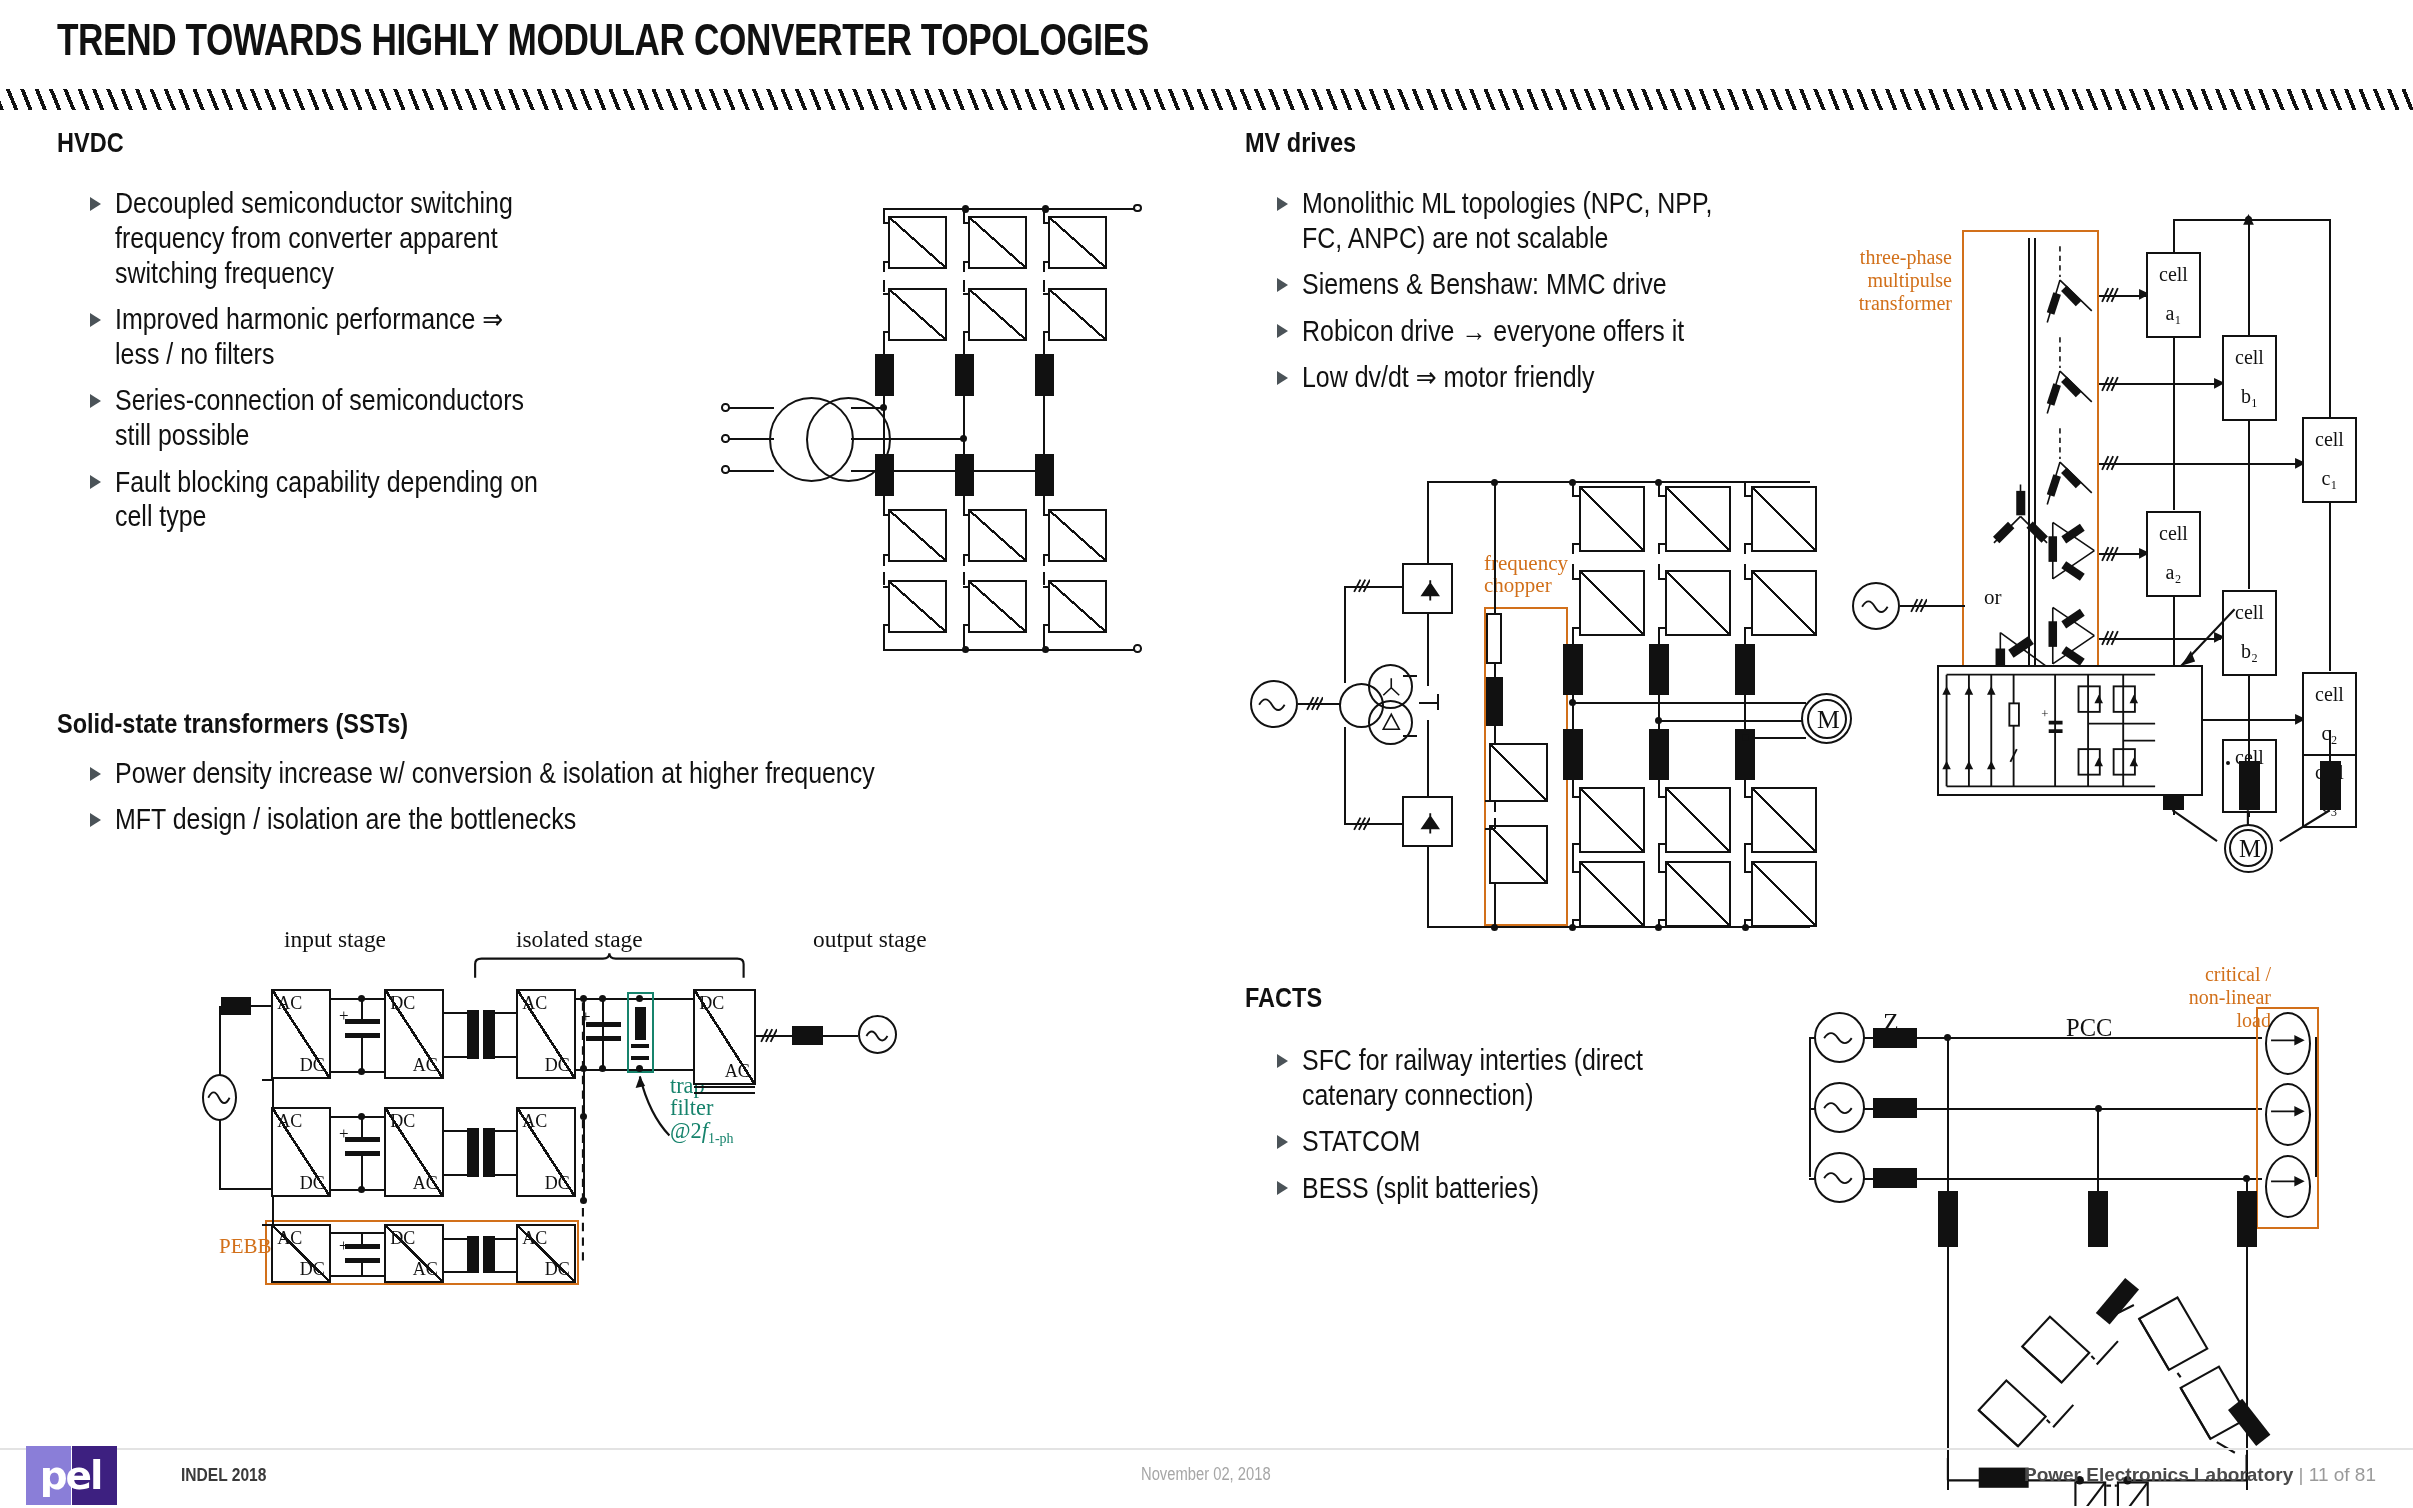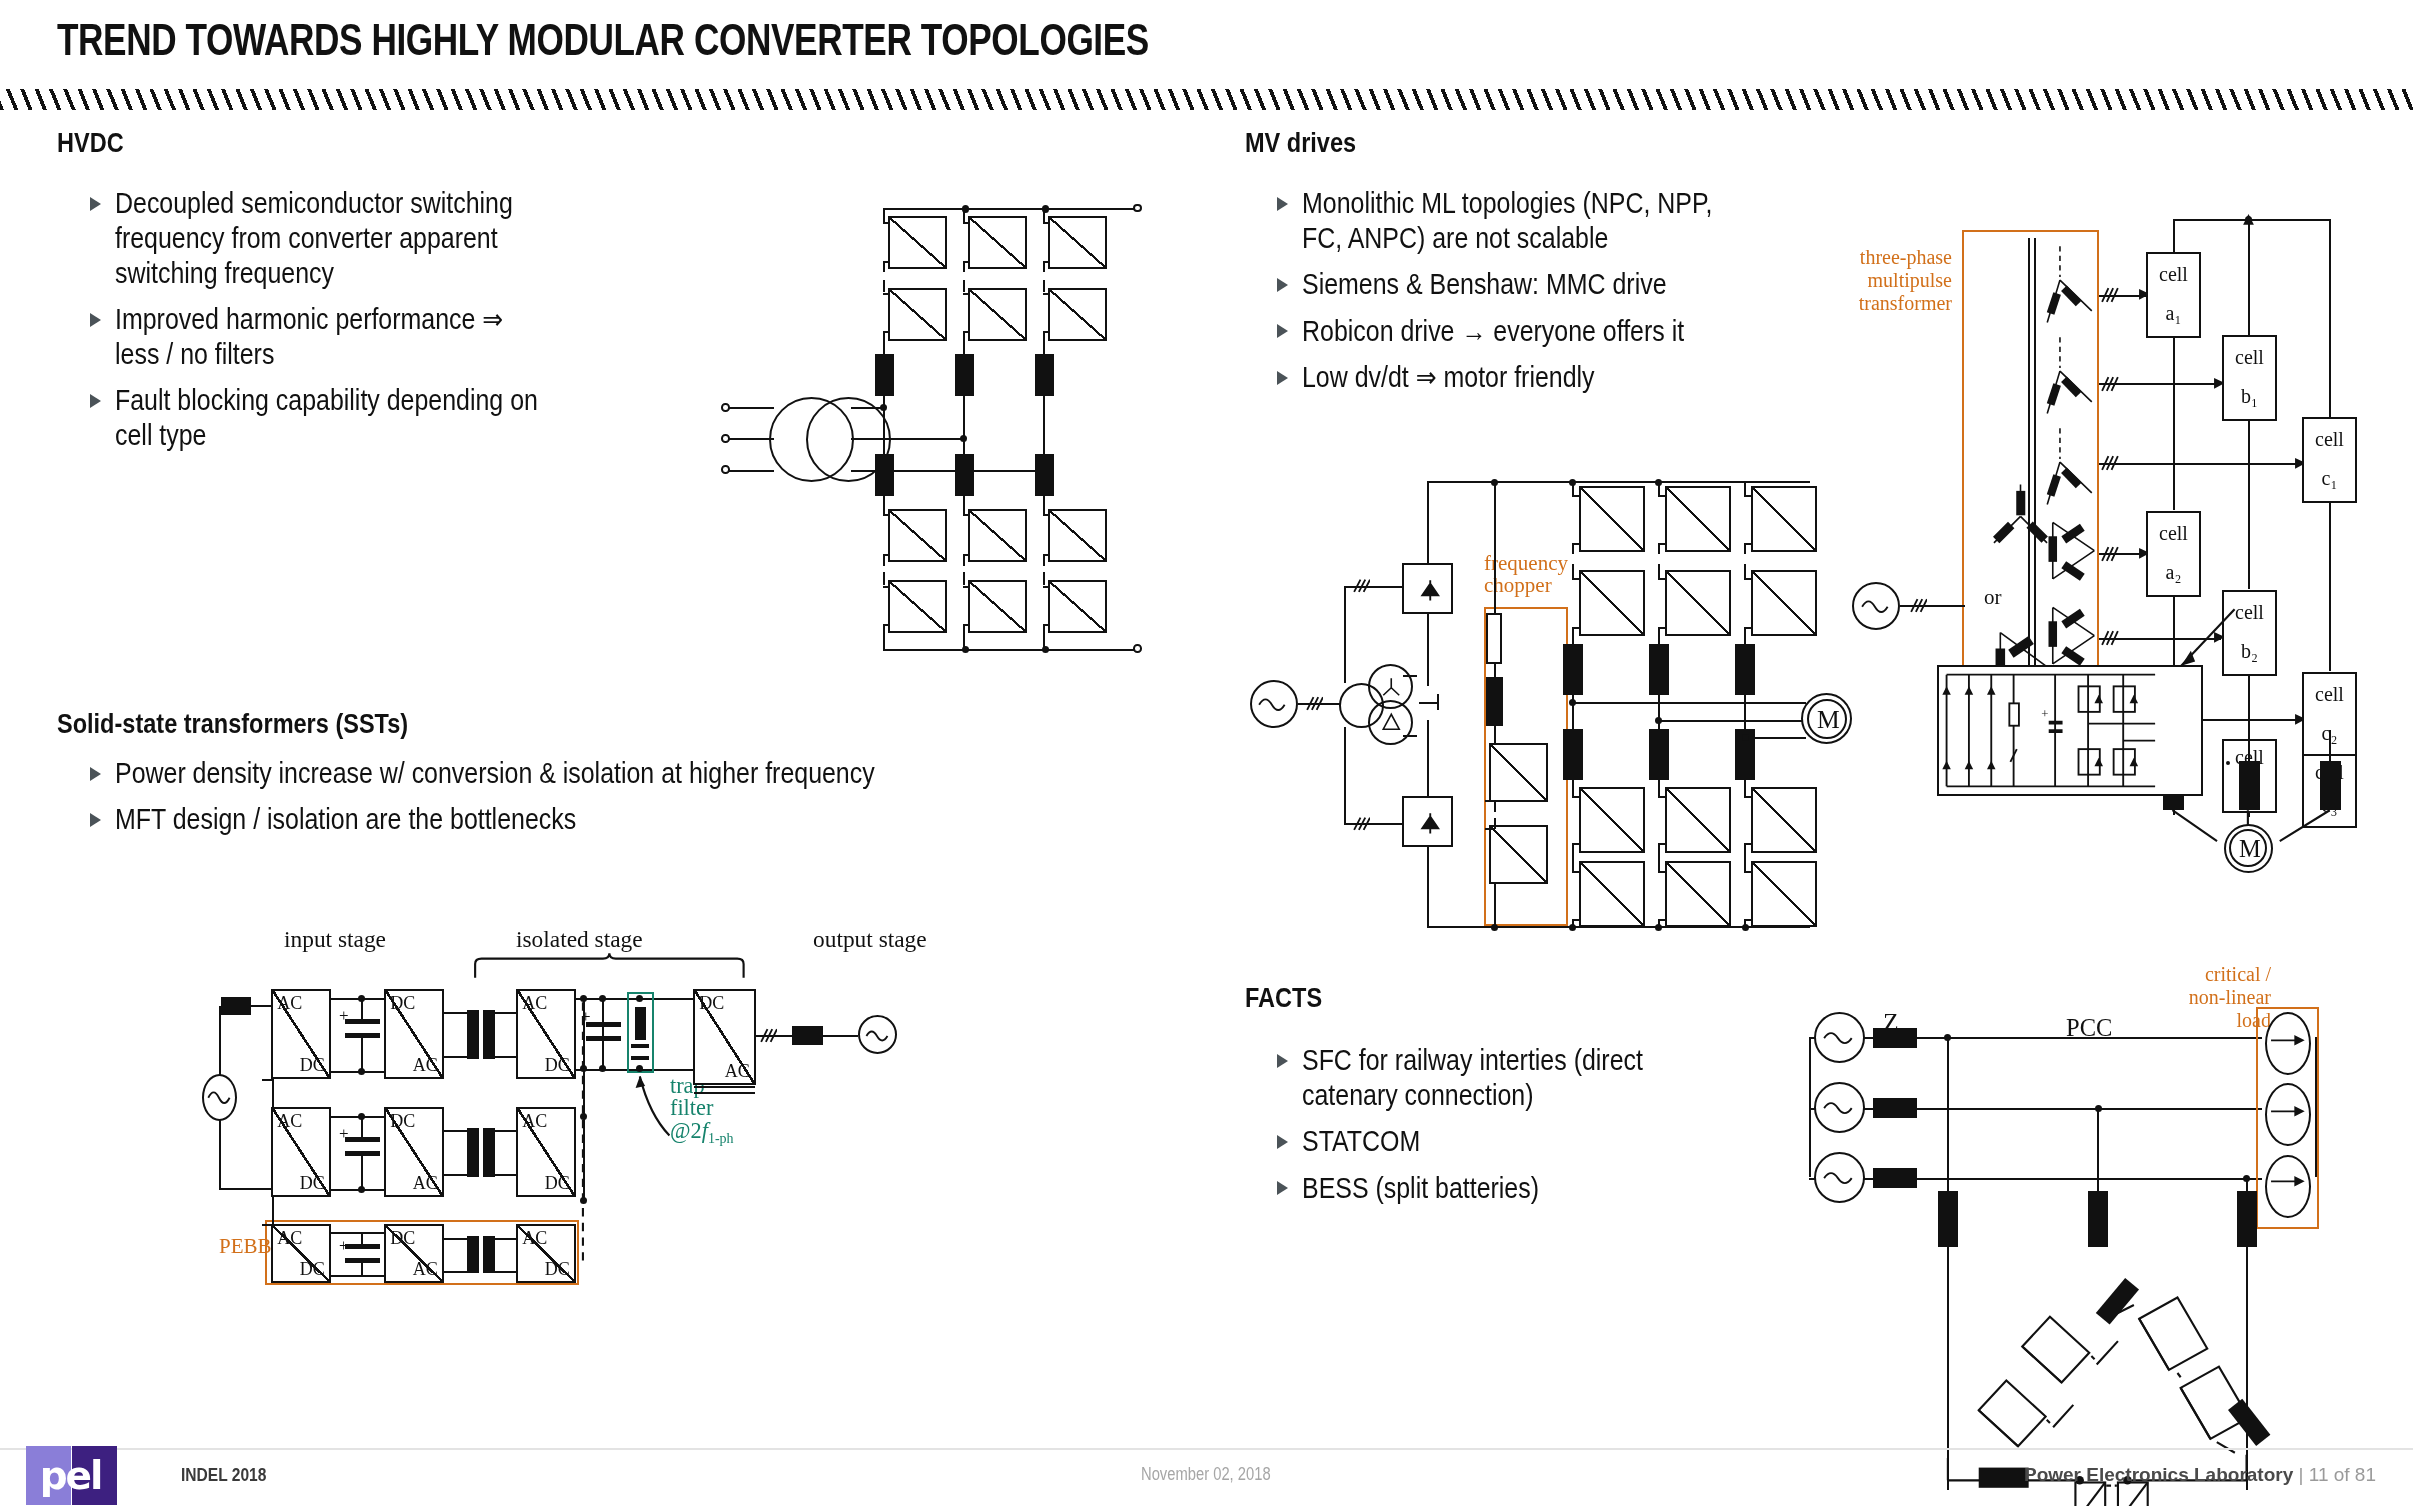--- a/index.html
+++ b/index.html
@@ -91,20 +91,25 @@
     <div class="bul">
       <div class="tri"></div>
       <div class="btxt" style="width:686px;">Decoupled semiconductor switching
 frequency from converter apparent
 switching frequency</div>
     </div>
     <div class="bul">
       <div class="tri"></div>
       <div class="btxt" style="width:686px;">Improved harmonic performance ⇒
 less / no filters</div>
+    </div>
+    <div class="bul">
+      <div class="tri"></div>
+      <div class="btxt" style="width:686px;">Series-connection of semiconductors
+still possible</div>
     </div>
     <div class="bul">
       <div class="tri"></div>
       <div class="btxt" style="width:686px;">Fault blocking capability depending on
 cell type</div>
     </div>
   </div>
 
   <div class="dg" style="left:718px;top:192px;width:452px;height:474px;">
 

